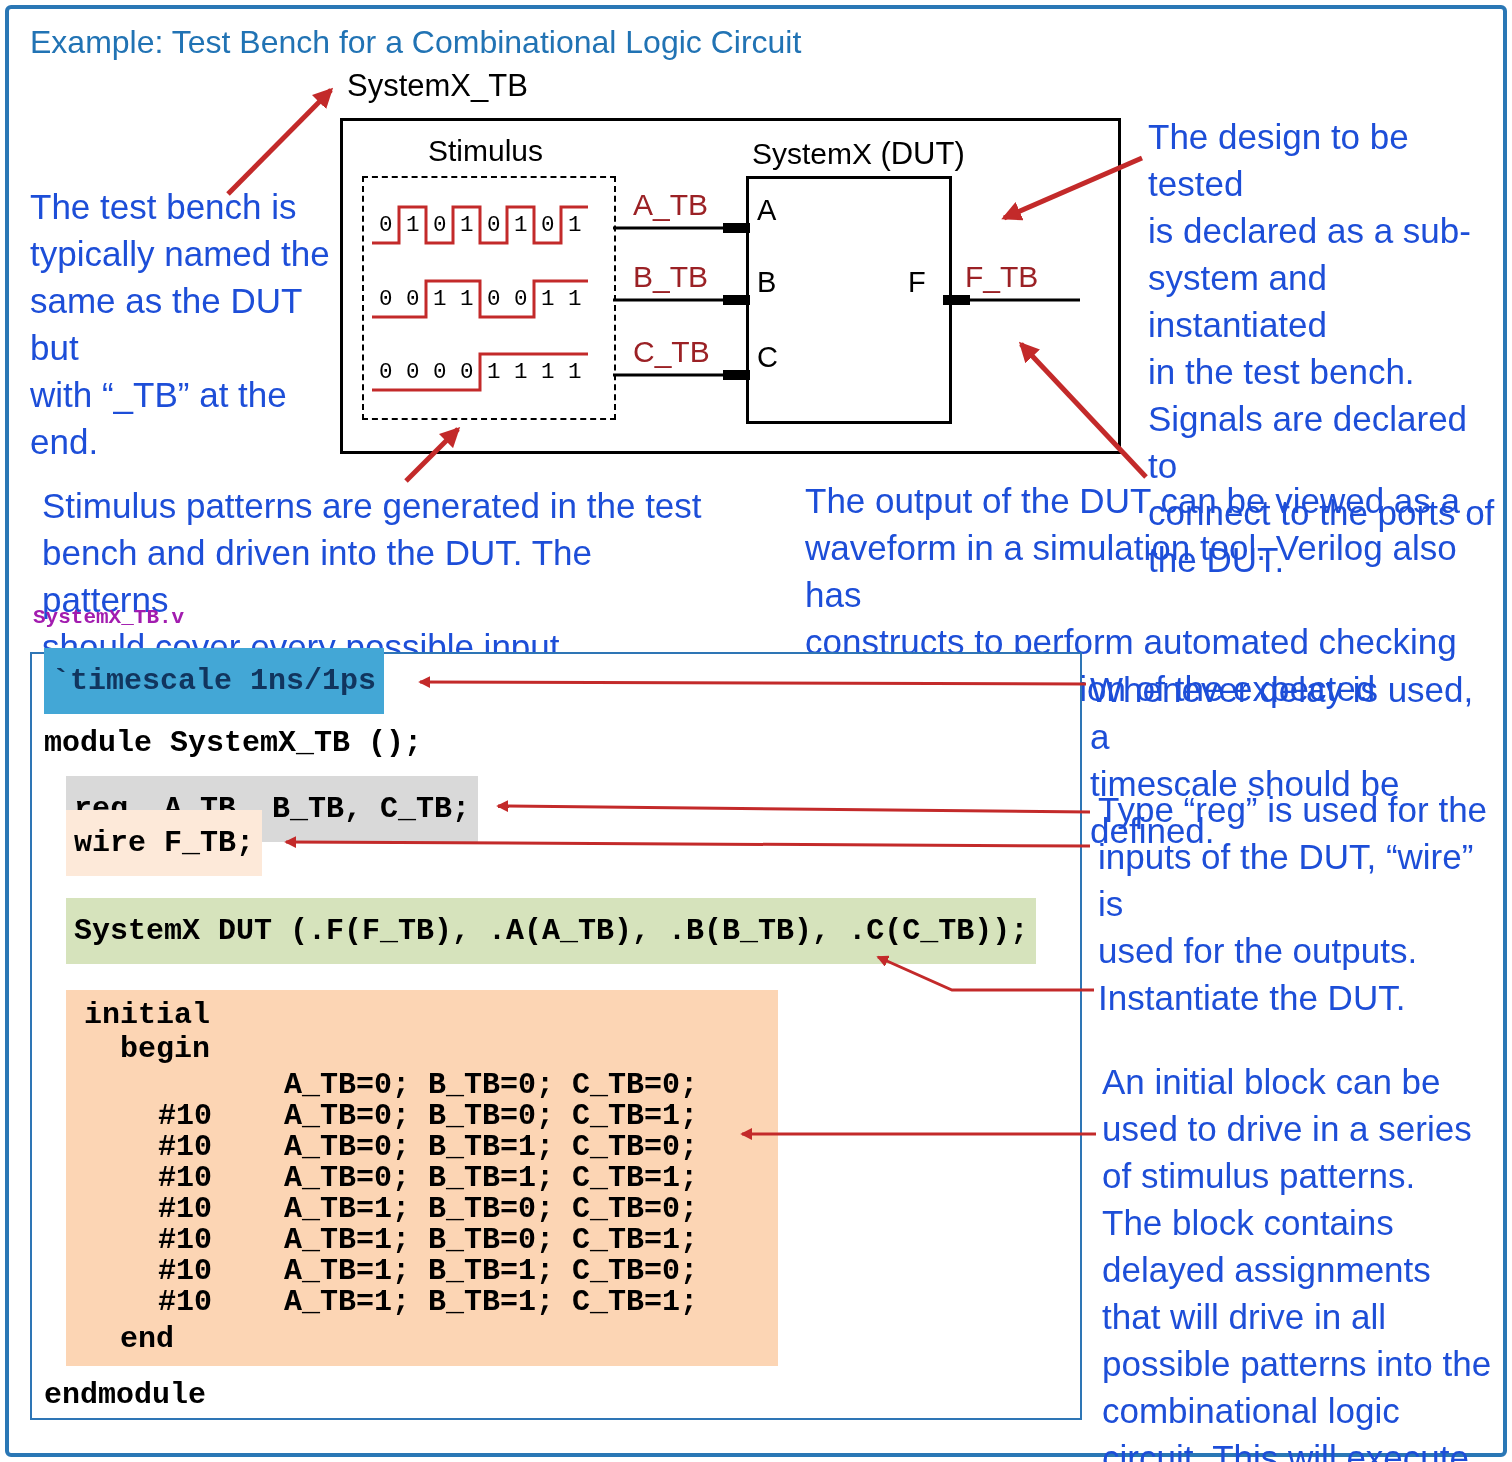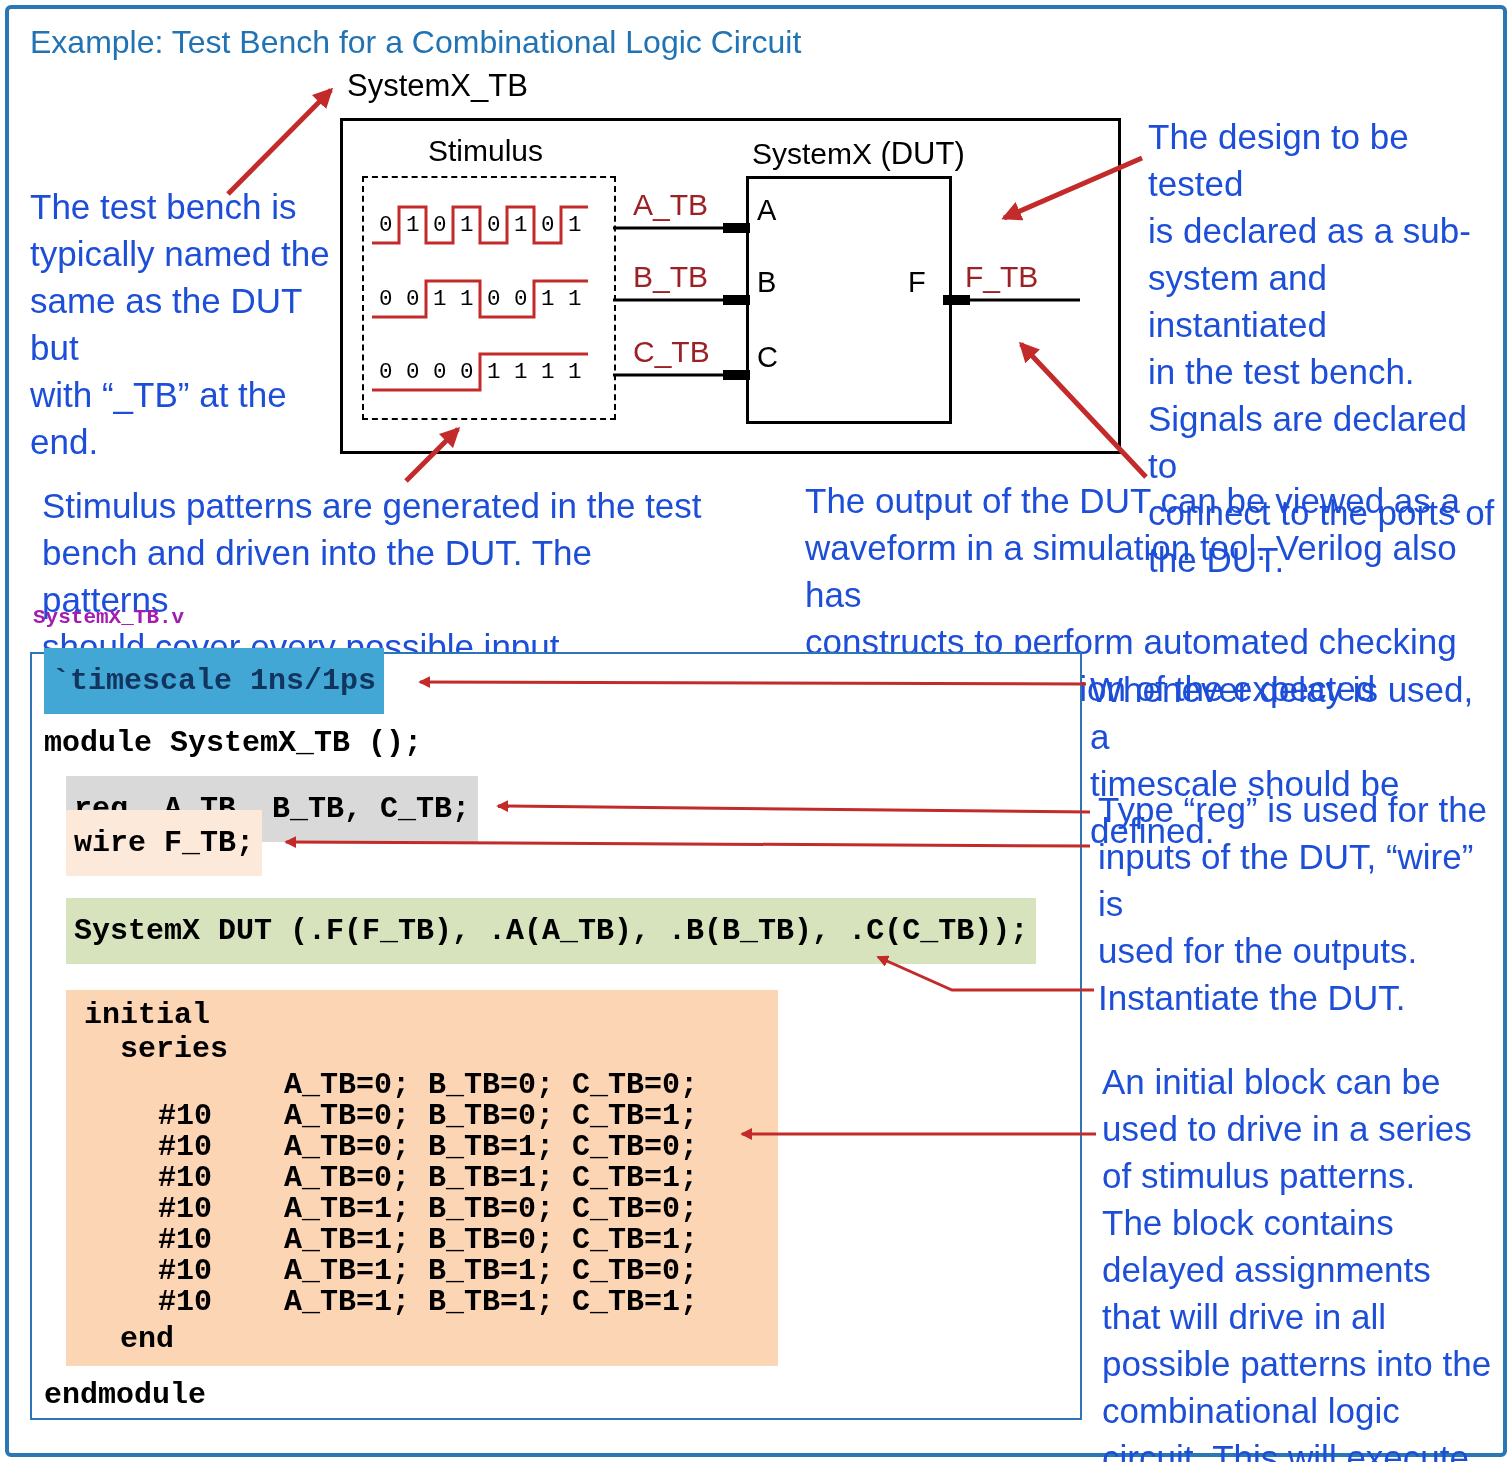--- a/index.html
+++ b/index.html
@@ -89,21 +89,21 @@
 
   <div class="code-box" style="left:30px;top:652px;width:1048px;height:764px;">
     <div class="code abs" style="left:12px;top:12px;"><span class="hl hl-blue">`timescale 1ns/1ps</span></div>
     <div class="code abs" style="left:12px;top:74px;">module SystemX_TB ();</div>
     <div class="code abs" style="left:34px;top:140px;"><span class="hl hl-gray">reg  A_TB, B_TB, C_TB;</span></div>
     <div class="code abs" style="left:34px;top:174px;"><span class="hl hl-peach">wire F_TB;</span></div>
     <div class="code abs" style="left:34px;top:262px;"><span class="hl hl-green">SystemX DUT (.F(F_TB), .A(A_TB), .B(B_TB), .C(C_TB));</span></div>
 
     <div class="init-block" style="left:34px;top:336px;width:668px;height:376px;padding-left:44px;">
       <div class="code abs" style="left:18px;top:10px;">initial</div>
-      <div class="code abs" style="left:54px;top:44px;">series</div>
+      <div class="code abs" style="left:54px;top:44px;">begin</div>
 
       <div class="stim-row" style="top:80px;">
           <span class="code abs" style="left:92px;"></span>
           <span class="code abs" style="left:218px;">A_TB=0; B_TB=0; C_TB=0;</span>
         </div>
       <div class="stim-row" style="top:111px;">
           <span class="code abs" style="left:92px;">#10</span>
           <span class="code abs" style="left:218px;">A_TB=0; B_TB=0; C_TB=1;</span>
         </div>
       <div class="stim-row" style="top:142px;">

